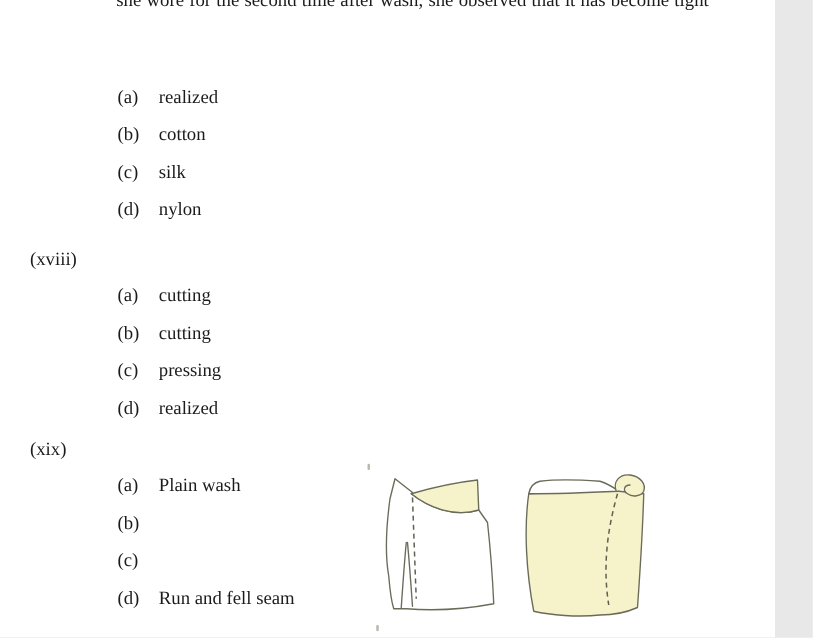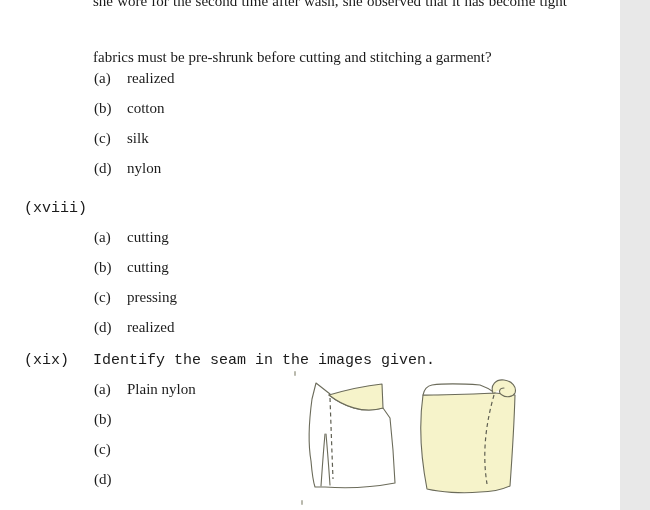--- a/index.html
+++ b/index.html
@@ -15,37 +15,36 @@
     width:620px;height:510px;
     background:var(--background);
     overflow:hidden;
     font-family:"Liberation Serif","DejaVu Serif",serif;
     font-size:15px;
     line-height:19px;
     color:var(--text);
   }
   .line{position:absolute;left:93px;width:474px;white-space:normal;}
   .justify-full{text-align:justify;text-align-last:justify;}
-  .q-header{position:absolute;left:0;width:650px;height:20px;font-family:Liberation Mono, monospace;}
+  .q-header{position:absolute;left:0;width:650px;height:20px;}
   .q-num{position:absolute;left:24px;}
   .q-text{position:absolute;left:93px;width:474px;}
   .opt-row{position:absolute;left:0;width:650px;height:20px;}
   .opt-label{position:absolute;left:94px;}
   .opt-text{position:absolute;left:127px;}
   .figure{position:absolute;}
   .artifact{position:absolute;width:2px;height:5px;background:#b9b9ad;border-radius:1px;}
 </style>
 </head>
 <body>
 
 <div class="page">
 
   <div class="line justify-full" style="top:-8px">she wore for the second time after wash, she observed that it has become tight</div>
 
-  <div class="line" style="top:48px">fabrics must be pre-shrunk before cutting and stitching a garment?</div>
 
   <div class="opt-row" style="top:69px">
     <span class="opt-label">(a)</span>
     <span class="opt-text">realized</span>
   </div>
   <div class="opt-row" style="top:99px">
     <span class="opt-label">(b)</span>
     <span class="opt-text">cotton</span>
   </div>
   <div class="opt-row" style="top:129px">
@@ -72,34 +71,34 @@
     <span class="opt-label">(c)</span>
     <span class="opt-text">pressing</span>
   </div>
   <div class="opt-row" style="top:318px">
     <span class="opt-label">(d)</span>
     <span class="opt-text">realized</span>
   </div>
 
   <div class="q-header" style="top:351px">
     <span class="q-num">(xix)</span>
-    <span class="q-text">Identify the seam in the images given.</span>
   </div>
   <div class="opt-row" style="top:380px">
     <span class="opt-label">(a)</span>
-    <span class="opt-text">Plain nylon</span>
+    <span class="opt-text">Plain wash</span>
   </div>
   <div class="opt-row" style="top:410px">
     <span class="opt-label">(b)</span>
   </div>
   <div class="opt-row" style="top:440px">
     <span class="opt-label">(c)</span>
   </div>
   <div class="opt-row" style="top:470px">
     <span class="opt-label">(d)</span>
+    <span class="opt-text">Run and fell seam</span>
   </div>
 
   <svg class="figure" style="left:298px;top:366px" width="106" height="130" viewBox="0 0 106 130">
     <g stroke="var(--sketch-outline)" stroke-width="1.1" stroke-linejoin="round" stroke-linecap="round">
       <path d="M 18 17 L 14 33 C 11 55 10 78 13 95 C 14 107 15 115 17 121 L 27 121 C 52 123 76 121 97 117 C 96 95 94 70 92 52 L 85 42 C 65 48 45 40 31 29 L 32 28 Z" fill="#ffffff"></path>
       <path d="M 31 29 C 48 24 66 20 84 18 L 85 42 C 65 48 45 40 31 29 Z" style="fill:var(--fabric-fill)"></path>
       <path d="M 27 68 C 25 90 24 106 23 120" fill="none"></path>
       <path d="M 28 68 C 30 90 31 105 32 119" fill="none"></path>
     </g>
     <path d="M 32 32 C 33 60 34 88 35 113" fill="none" stroke="var(--stitch-dash)" stroke-width="1.2" stroke-dasharray="4 3.2"></path>

